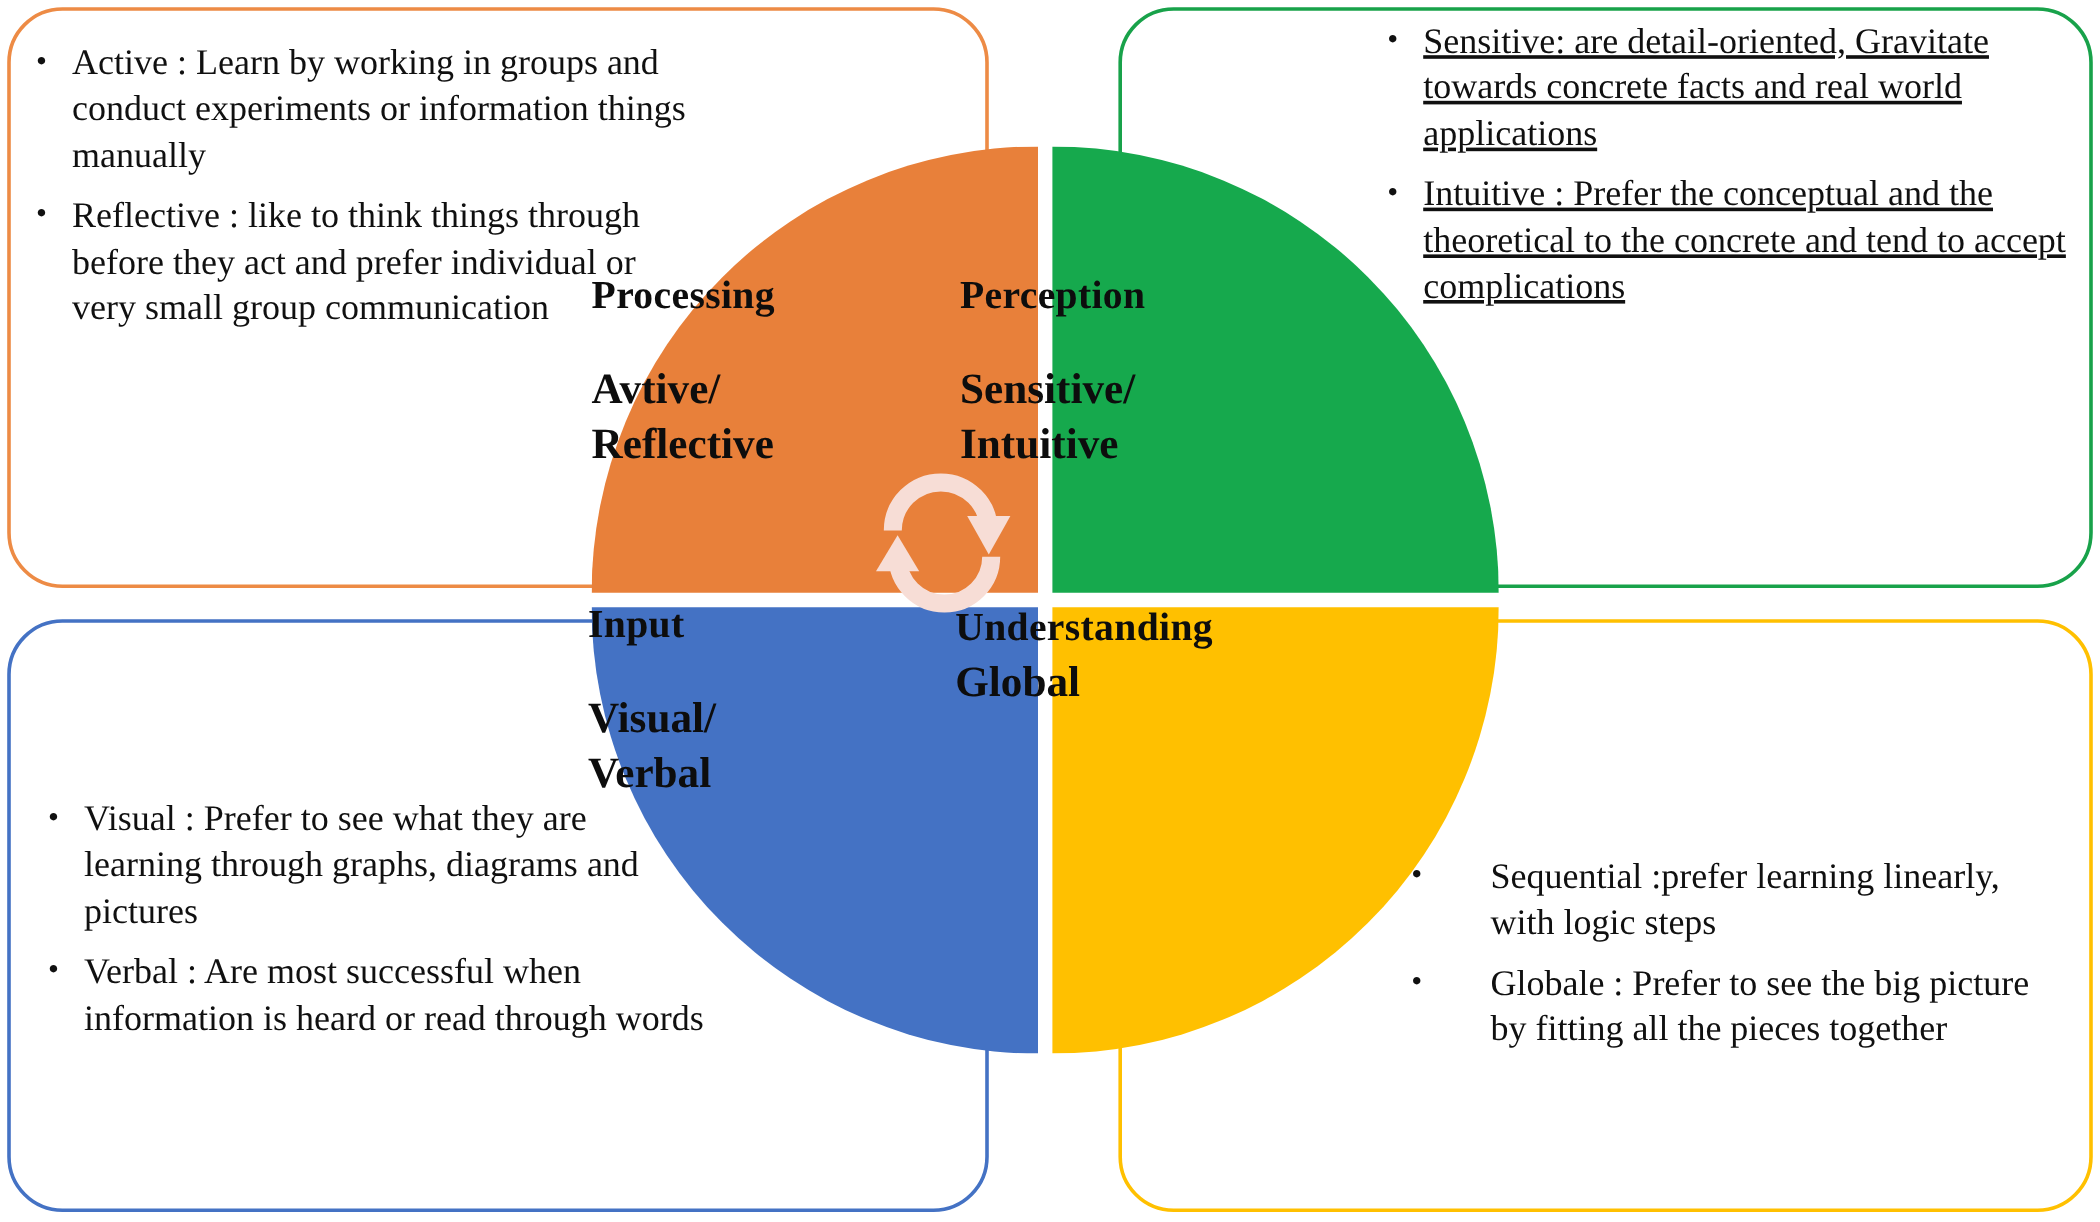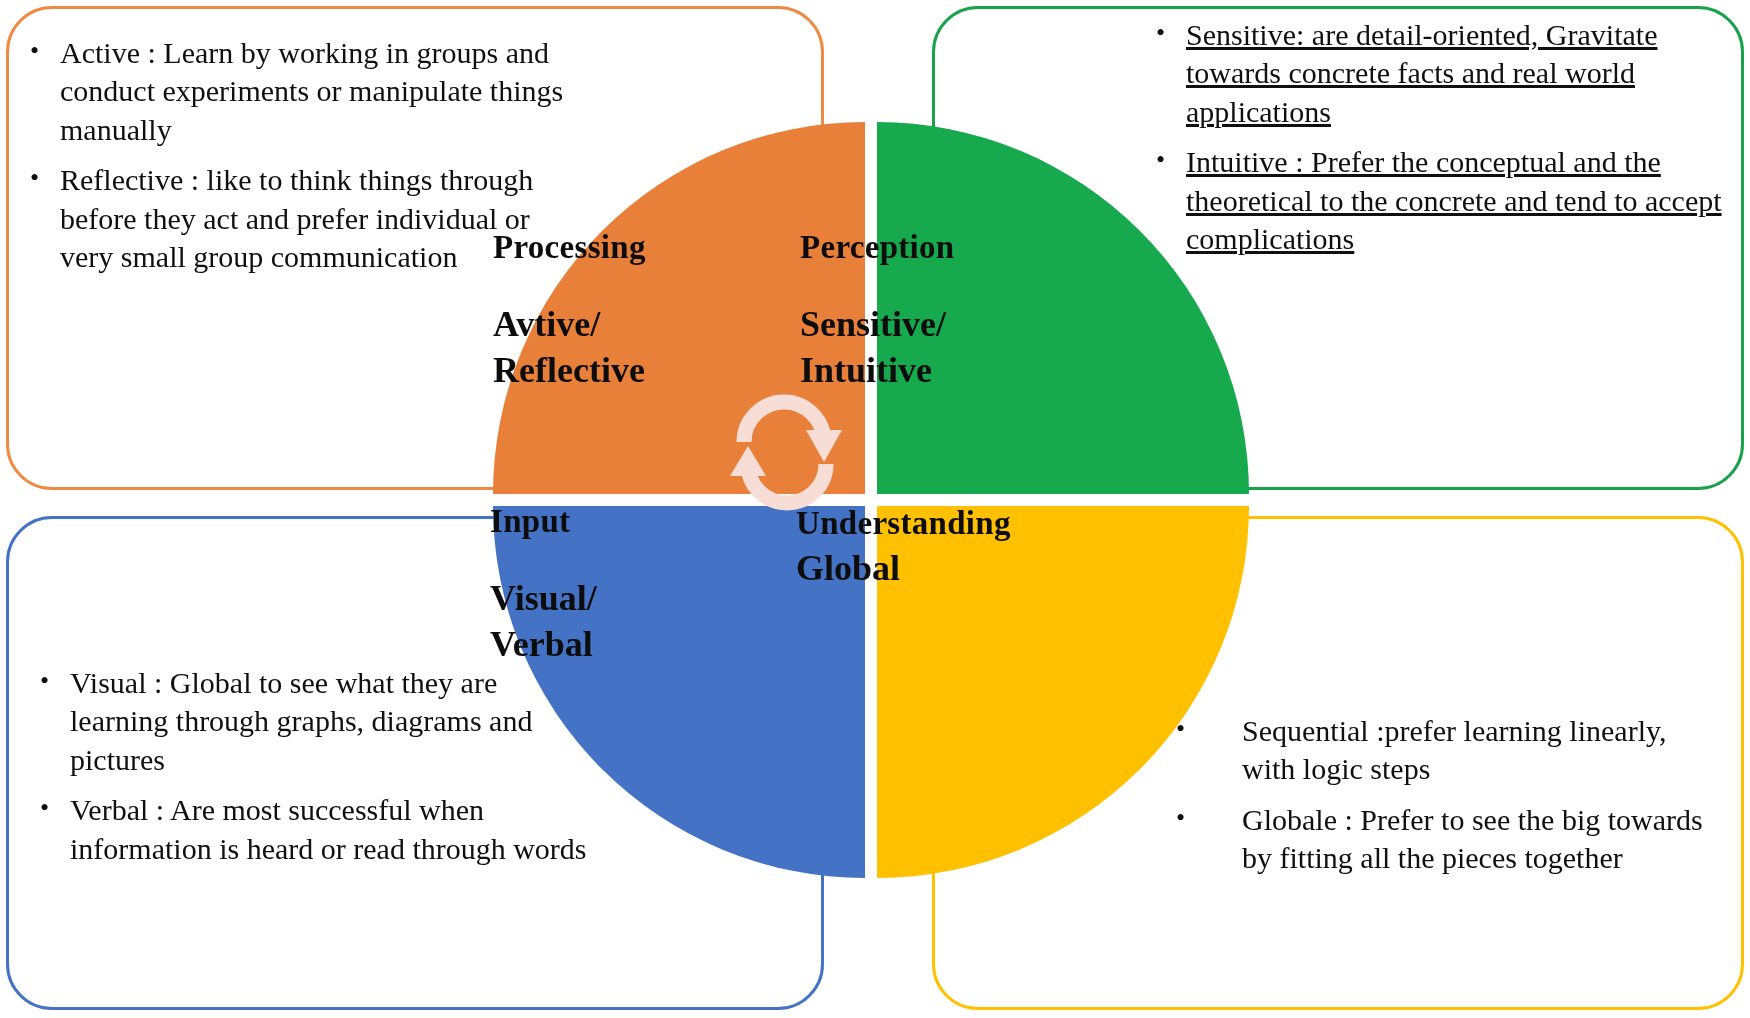--- a/index.html
+++ b/index.html
@@ -163,39 +163,39 @@
     </g>
 
     <g>
       <path d="M 126 96 A 38 38 0 0 1 48 96" fill="none" stroke="#F7DDD6" stroke-width="15" stroke-linecap="butt"></path>
       <polygon points="30,108 66,108 48,78" fill="#F7DDD6"></polygon>
     </g>
   </svg>
 
   <div class="tblock" id="txt-processing">
     <ul>
-      <li>Active : Learn by working in groups and conduct experiments or manipulate things manually</li>
+      <li>Active : Learn by working in groups and conduct experiments or information things manually</li>
       <li>Reflective : like to think things through before they act and prefer individual or very small group communication</li>
     </ul>
   </div>
 
   <div class="tblock" id="txt-perception">
     <ul>
       <li>Sensitive: are detail-oriented, Gravitate towards concrete facts and real world applications</li>
       <li>Intuitive : Prefer the conceptual and the theoretical to the concrete and tend to accept complications</li>
     </ul>
   </div>
 
   <div class="tblock" id="txt-input">
     <ul>
-      <li>Visual : Global to see what they are learning through graphs, diagrams and pictures</li>
+      <li>Visual : Prefer to see what they are learning through graphs, diagrams and pictures</li>
       <li>Verbal : Are most successful when information is heard or read through words</li>
     </ul>
   </div>
 
   <div class="tblock" id="txt-understand">
     <ul>
       <li class="indent">Sequential :prefer learning linearly, with logic steps</li>
-      <li class="indent">Globale : Prefer to see the big towards by fitting all the pieces together</li>
+      <li class="indent">Globale : Prefer to see the big picture by fitting all the pieces together</li>
     </ul>
   </div>
 
 </div>
 
 </body></html>

